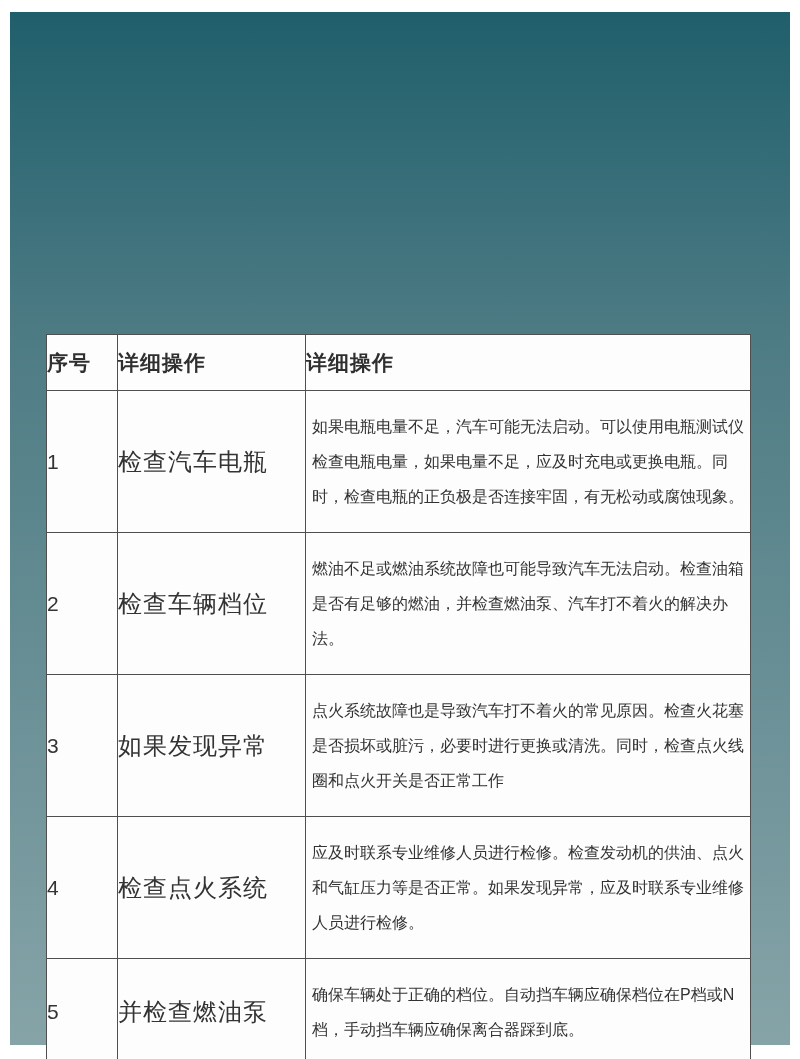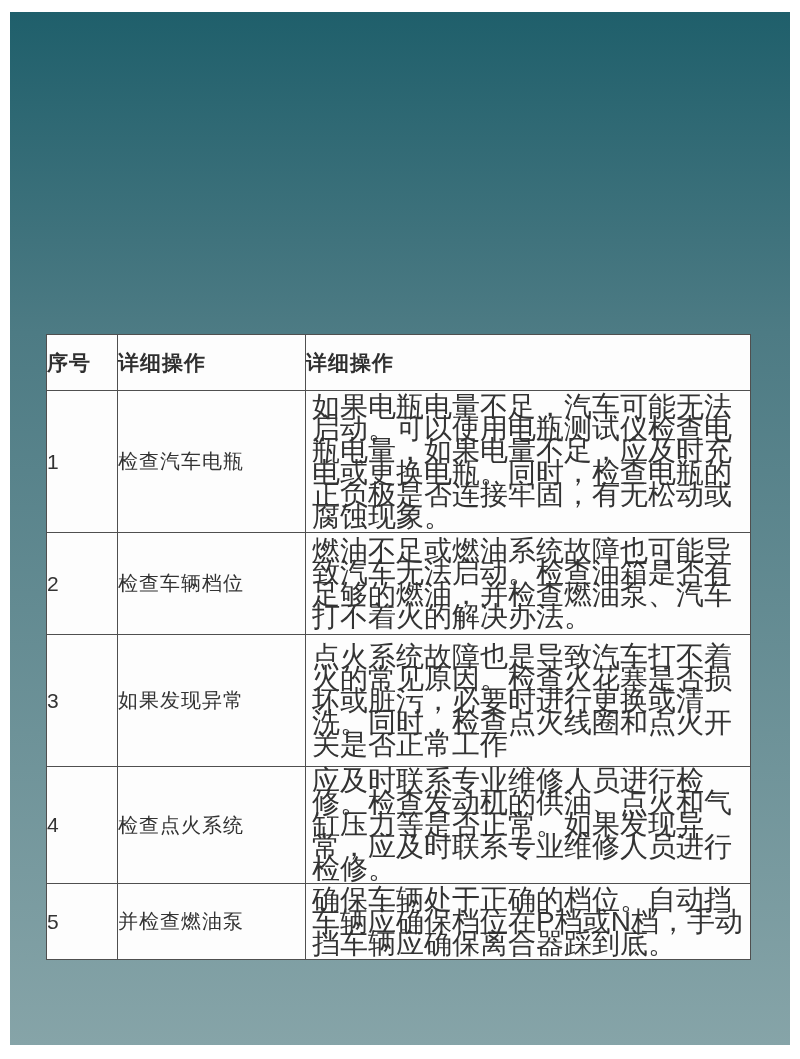--- a/index.html
+++ b/index.html
@@ -49,25 +49,25 @@
     text-align:left;
   }
   .solutions th {
     height:56px;
     font-size:21px;
     font-weight:700;
     letter-spacing:1px;
     color:#2f2f2f;
   }
   td.no      { font-size:21px; }
-  td.measure { font-size:20px; letter-spacing:1px; }
+  td.measure { font-size:24px; letter-spacing:1px; }
   td.detail  {
-    font-size:28px;
-    line-height:22px;
-    padding:3px 6px;
+    font-size:16px;
+    line-height:35px;
+    padding:18px 6px;
   }
   tr.r1 td { height:142px; }
   tr.r2 td { height:102px; }
   tr.r3 td { height:132px; }
   tr.r4 td { height:102px; }
   tr.r5 td { height:76px; }
 </style>
 </head>
 <body>
 

